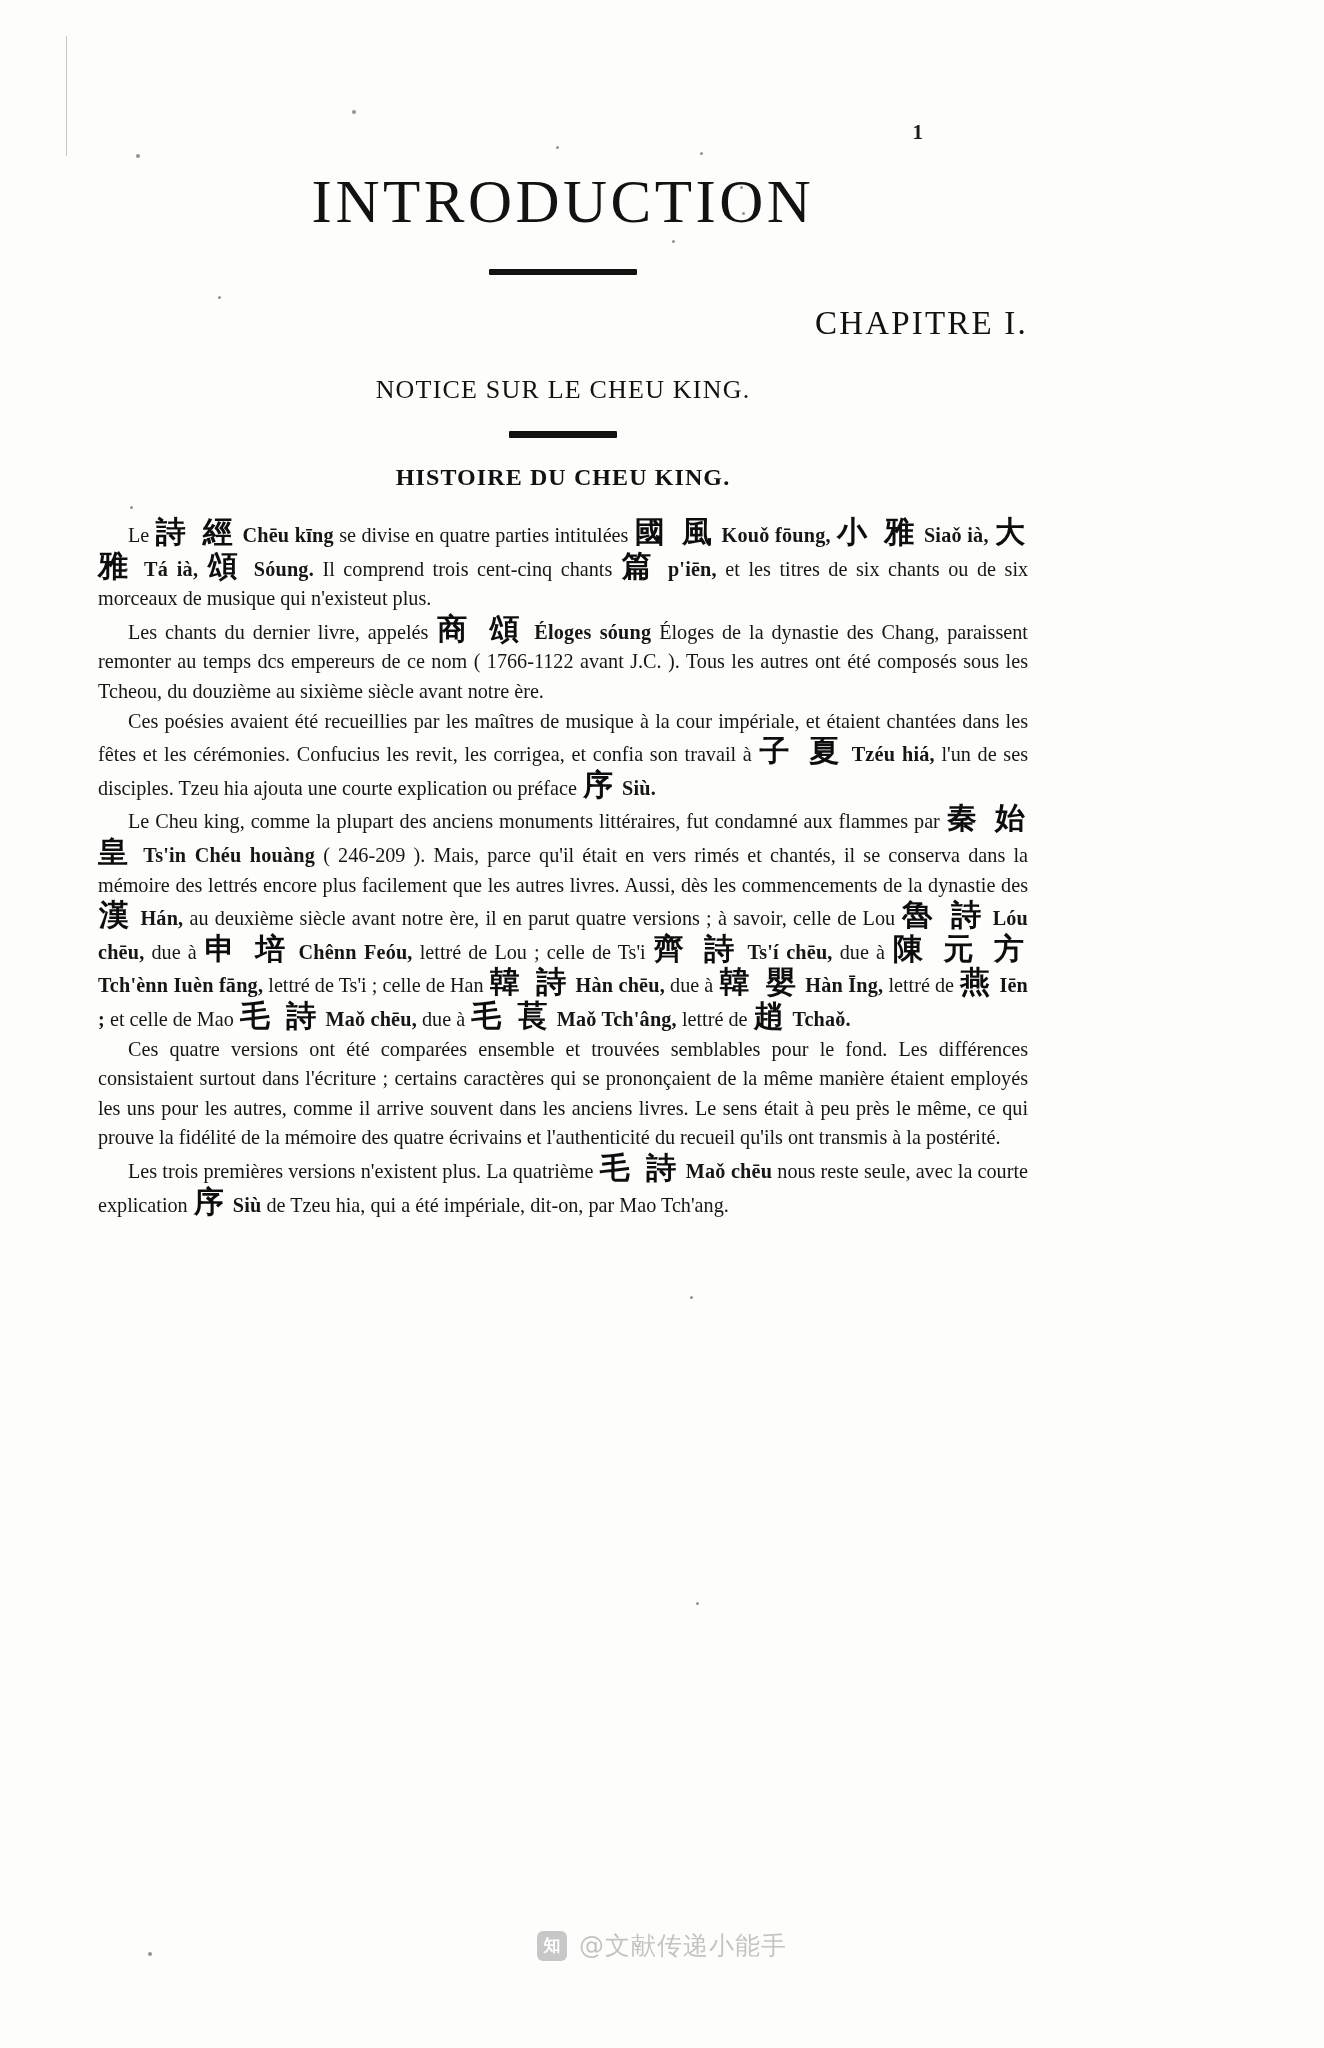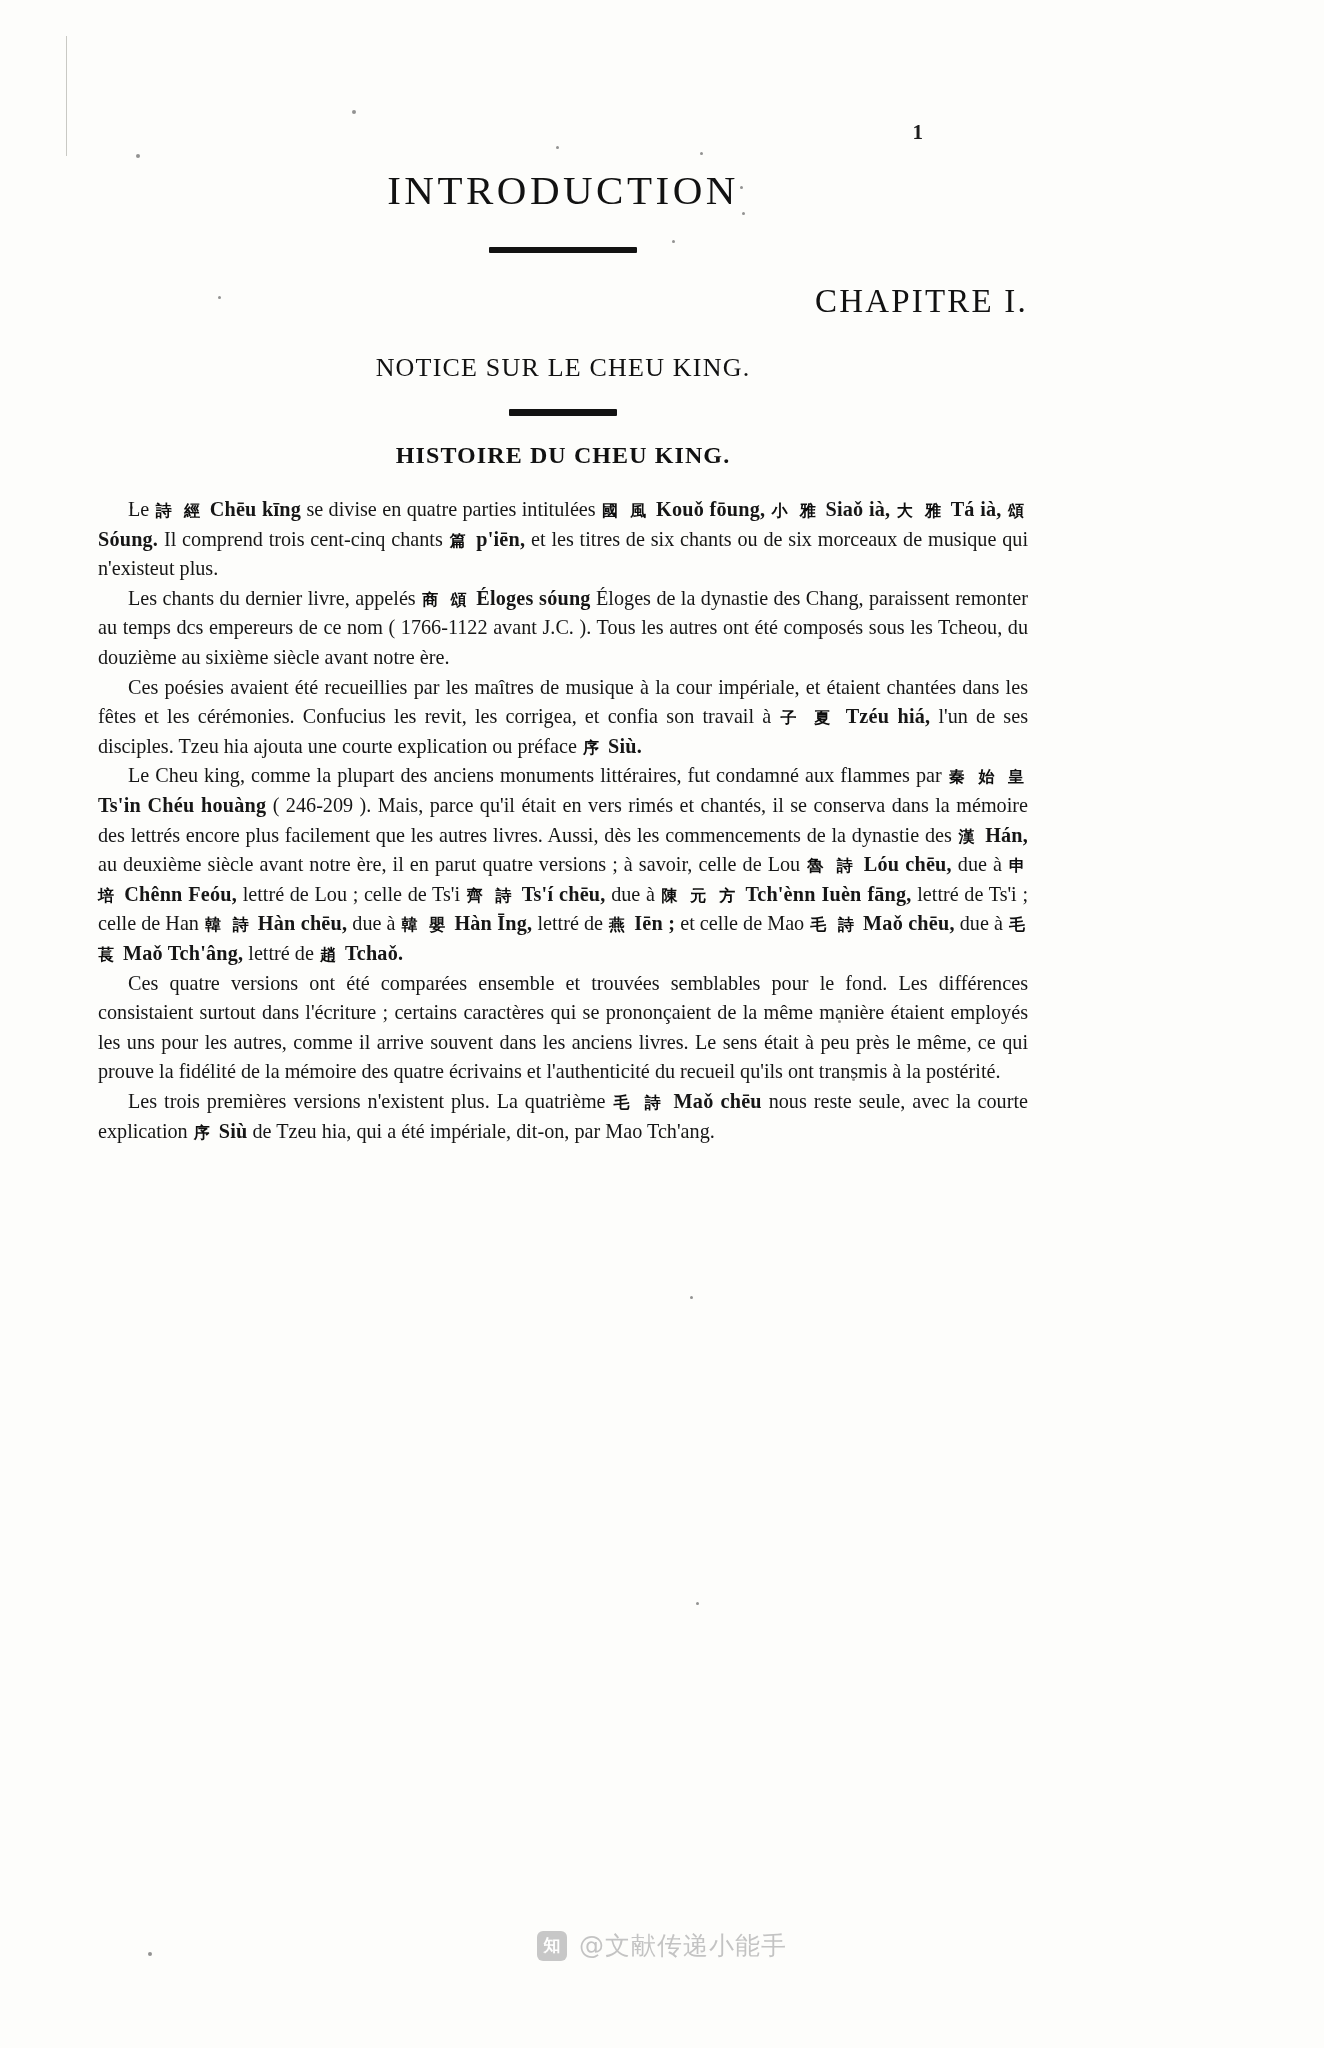--- a/index.html
+++ b/index.html
@@ -49,21 +49,21 @@
   .content {
     position: absolute;
     left: 98px;
     top: 168px;
     width: 930px;
   }
 
   h1.main-title {
     margin: 0;
     text-align: center;
-    font-size: 41px;
+    font-size: 61px;
     font-weight: 400;
     letter-spacing: 3.5px;
     line-height: 1.1;
     font-family: "Liberation Serif", "DejaVu Serif", serif;
     color: #121212;
   }
 
   .rule {
     width: 148px;
     height: 6px;
@@ -120,21 +120,21 @@
 
   
   b.rom {
     font-weight: 700;
     letter-spacing: .2px;
   }
   
   span.han {
     font-family: "DejaVu Sans", sans-serif;
     font-weight: 700;
-    font-size: 16px;
+    font-size: 30px;
     letter-spacing: 3px;
     line-height: 1;
     color: #0d0d0d;
     padding: 0 1px;
   }
 
   .watermark {
     position: absolute;
     left: 0;
     right: 0;

